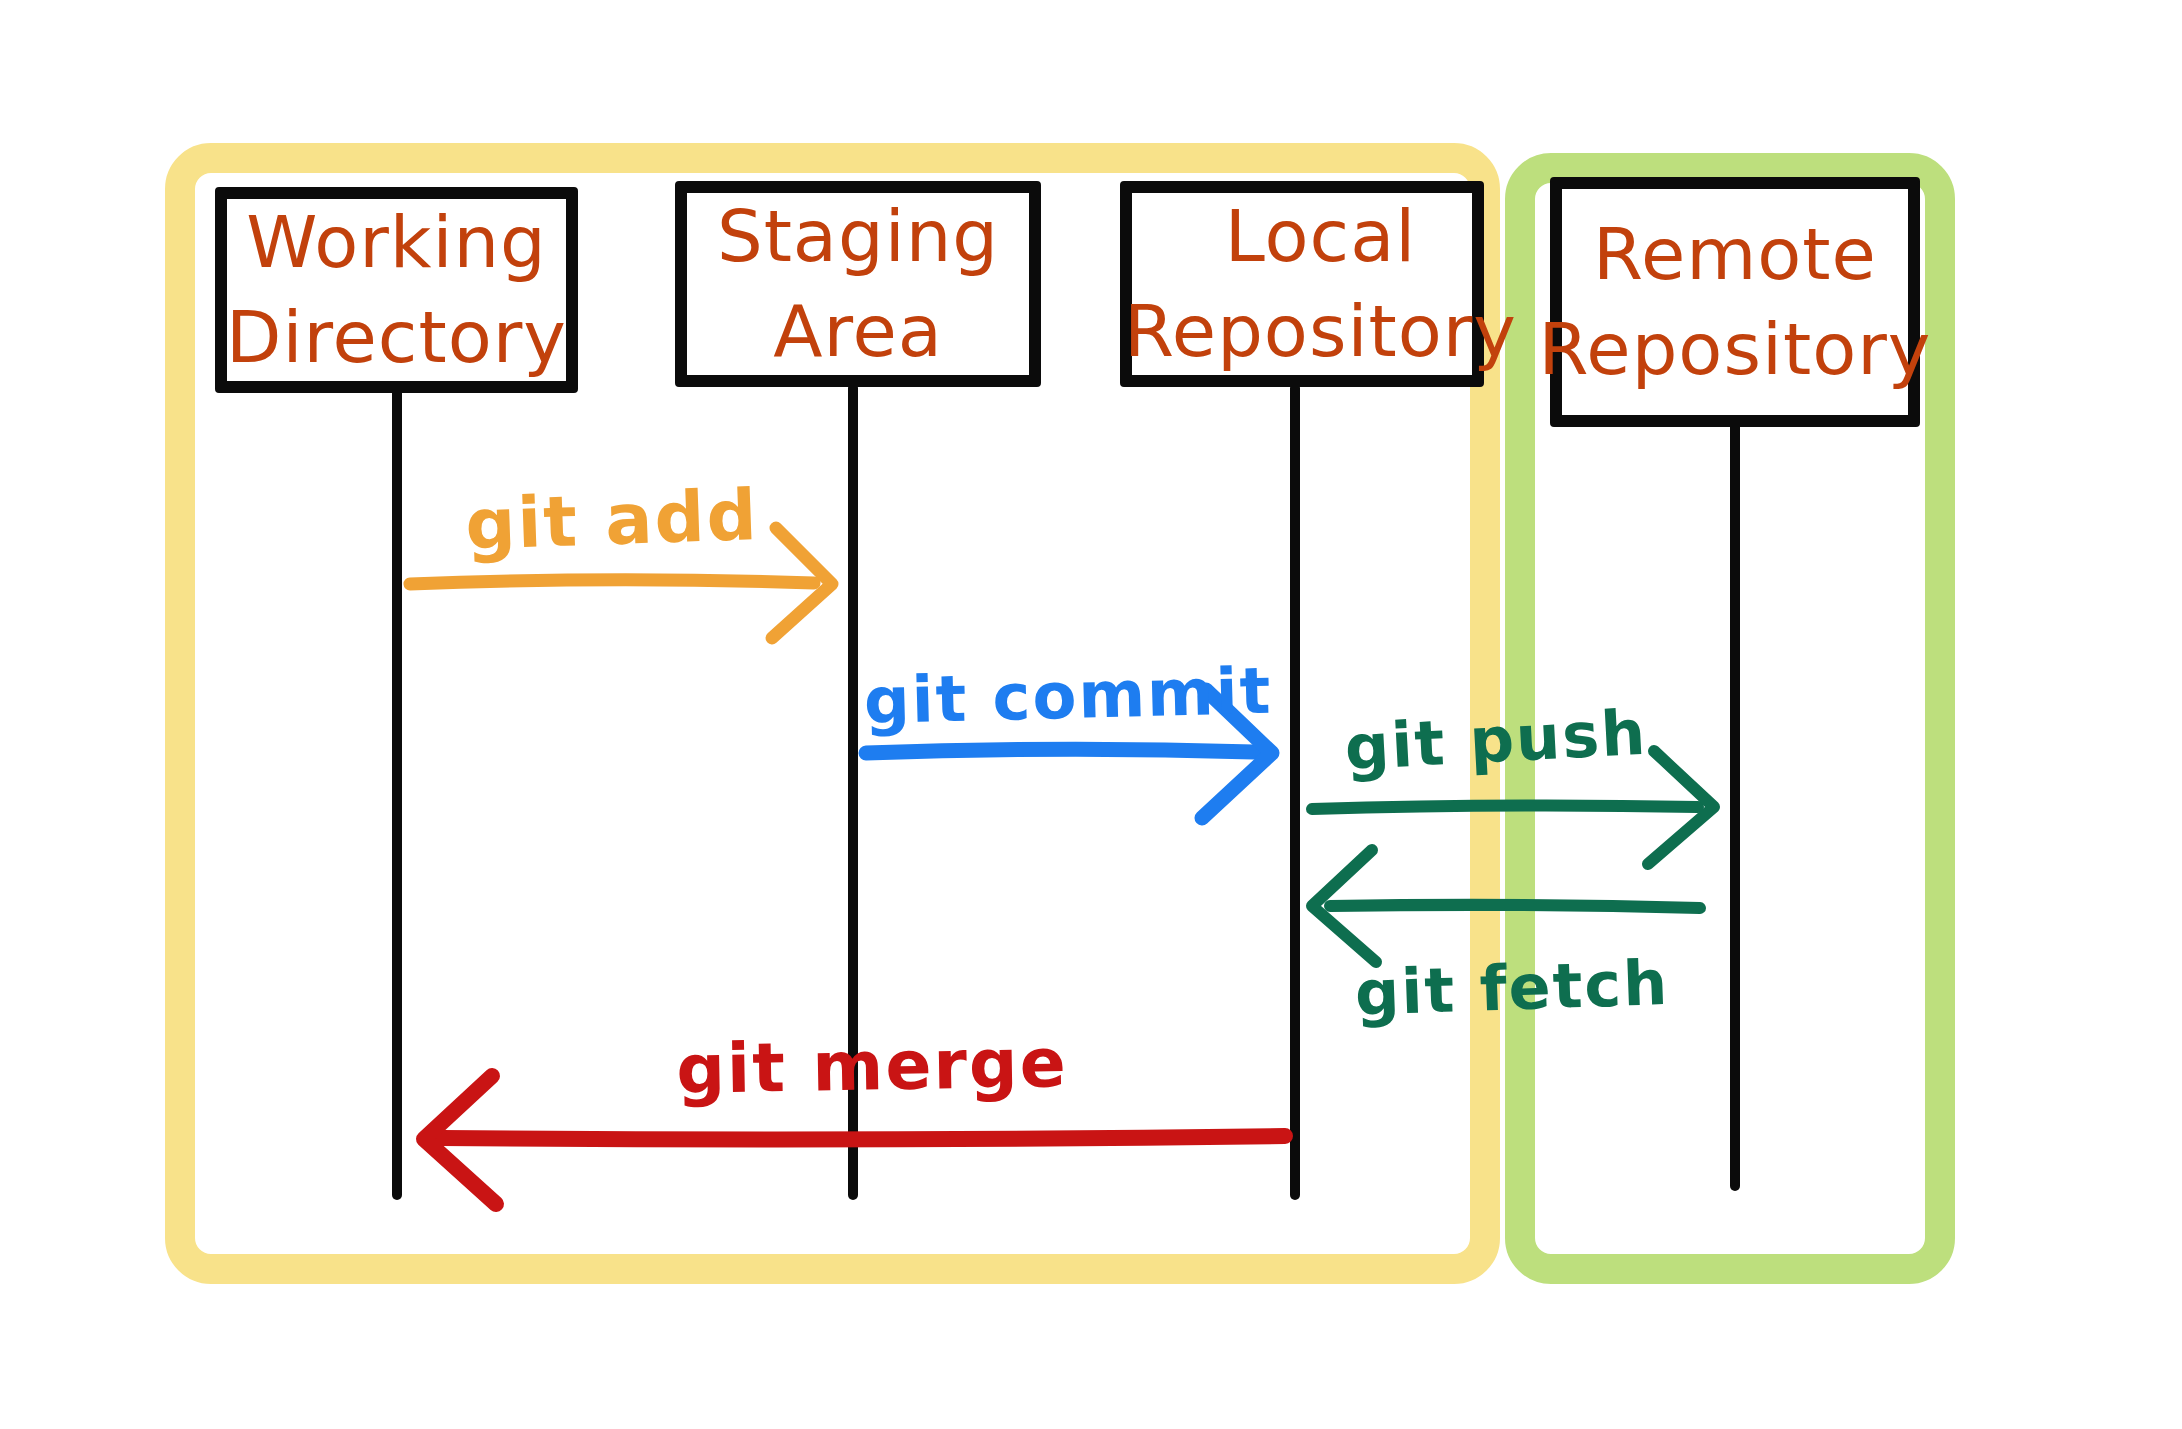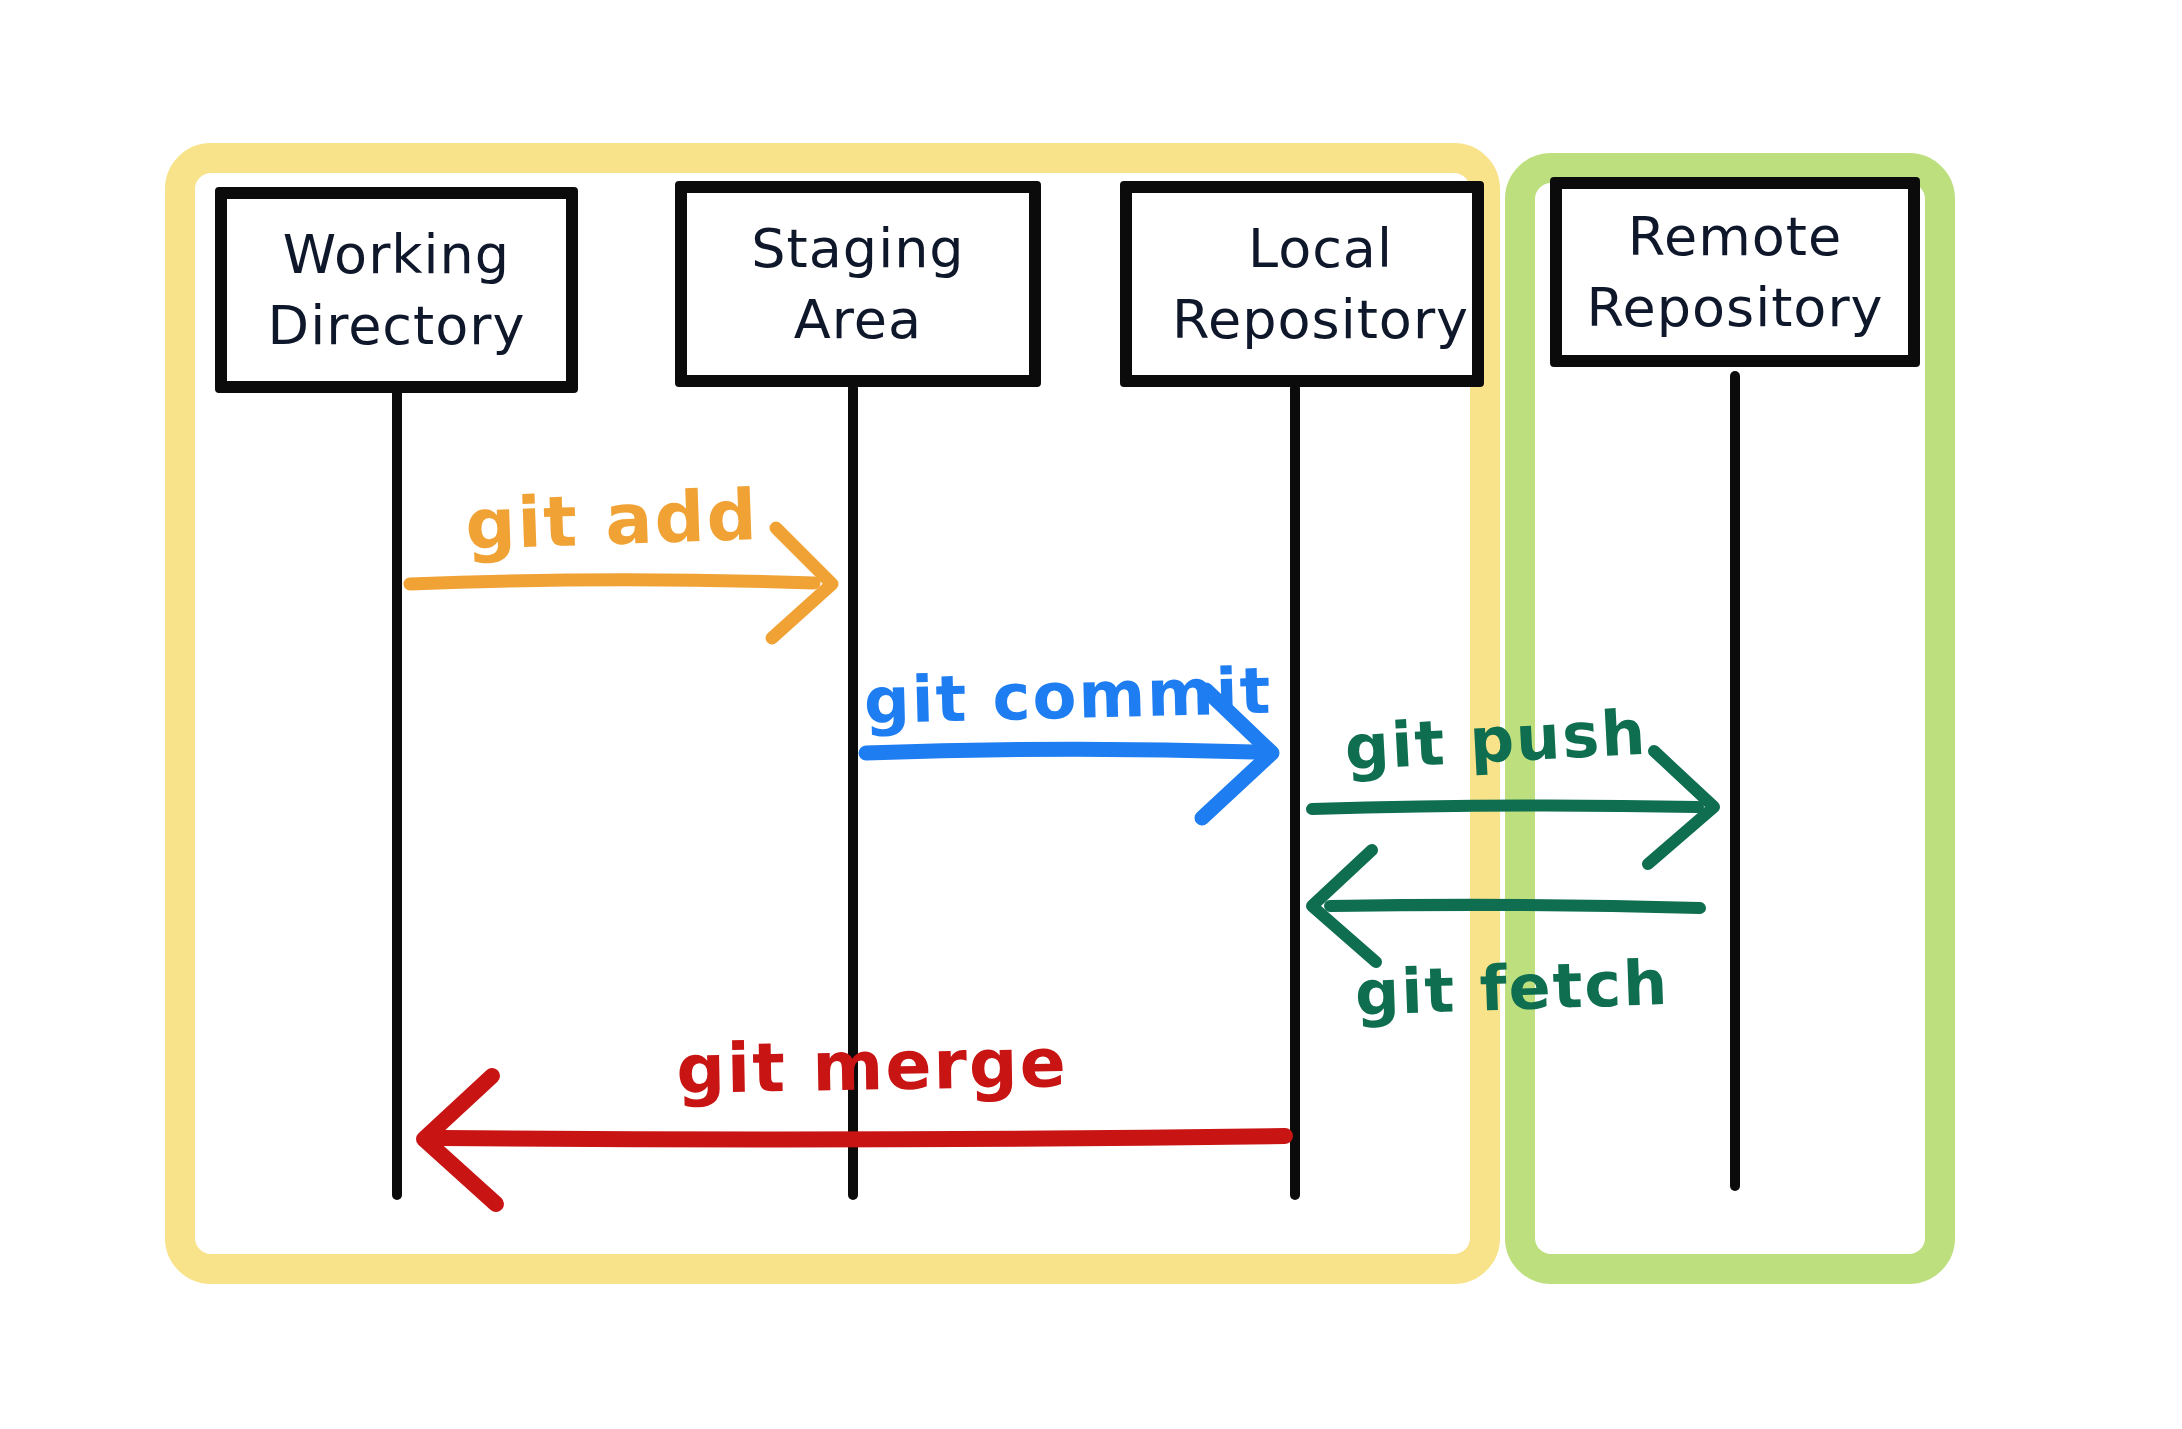--- a/index.html
+++ b/index.html
@@ -28,29 +28,29 @@
     box-sizing:border-box;
     border:12px solid #0b0b0b;
     border-radius:4px;
     background:#ffffff;
     display:flex;align-items:center;justify-content:center;
     text-align:center;
     z-index:3;
   }
   .node-label{
     white-space:pre-line;
-    font-size:54px;
+    font-size:72px;
     line-height:1.32;
-    color:#0f172a;
+    color:#c2410c;
     letter-spacing:1px;
   }
   .node-wd{left:215px;top:187px;width:363px;height:206px;}
   .node-st{left:662px;top:181px;width:366px;height:206px;margin-left:13px;}
   .node-lo{left:1120px;top:181px;width:364px;height:206px;padding-left:37px;}
-  .node-re{left:1550px;top:177px;width:370px;height:190px;}
+  .node-re{left:1550px;top:177px;width:370px;height:250px;}
   
   .lifeline{
     position:absolute;
     width:10px;
     background:#0b0b0b;
     border-radius:5px;
     z-index:2;
   }
   .life-wd{left:392px;top:388px;height:812px;}
   .life-st{left:848px;top:383px;height:817px;}

